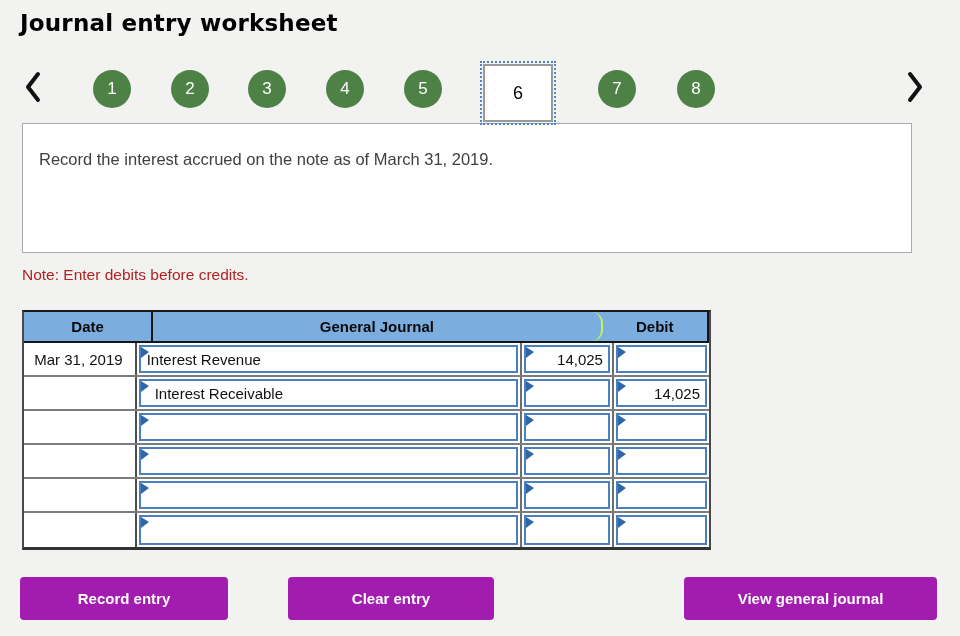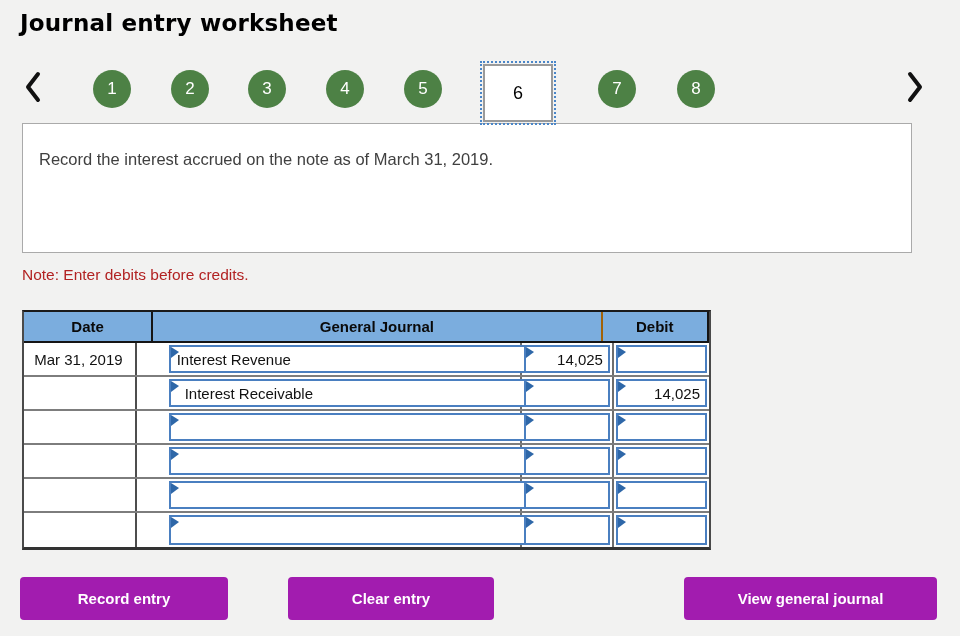--- a/index.html
+++ b/index.html
@@ -74,21 +74,21 @@
   .jt-header {
     display: flex; height: 31px;
     background: #7badde;
     border-bottom: 2px solid #151515;
     font-weight: bold; font-size: 15px; color: #0a0a0a;
   }
   .jt-header > div {
     display: flex; align-items: center; justify-content: center;
   }
   .h-date   { width: 131px; border-right: 2px solid #151515; }
-  .h-gj     { width: 456px; border-right: 2px solid #a16207; }
+  .h-gj     { width: 456px; border-right: 2px solid #bef264; border-radius: 11px; }
   .h-debit  { width: 108px; border-right: 2px solid #151515; text-align: right; }
   .h-credit { width: 112px; }
 
   .jt-row { display: flex; height: 34px; border-bottom: 2px solid #7d7d7d; }
   .jt-row:last-child { border-bottom: none; }
 
   .cell { position: relative; }
   .cell-date {
     width: 131px; border-right: 2px solid #4d4d4d;
     display: flex; align-items: center; justify-content: flex-end;
@@ -97,21 +97,21 @@
   .cell-gj     { width: 456px; border-right: 2px solid #6e6e6e; padding: 2px; }
   .cell-debit  { width: 108px; border-right: 2px solid #6e6e6e; padding: 2px; }
   .cell-credit { width: 112px; padding: 2px; }
 
   .input-box {
     position: relative; width: 100%; height: 100%;
     border: 2px solid #4a7fc0; background: #fff;
     display: flex; align-items: center;
     font-size: 15px; cursor: text; overflow: hidden;
   }
-  .input-account { padding-left: 6px; margin-left: 30px; }
+  .input-account { padding-left: 6px; }
   .input-account.indent { padding-left: 14px; }
   .input-amount { justify-content: flex-end; padding-right: 5px; }
 
   .marker {
     position: absolute; top: 0; left: 0;
     width: 0; height: 0;
     border-left: 8px solid #2e67a8;
     border-top: 5px solid transparent;
     border-bottom: 6px solid transparent;
   }

